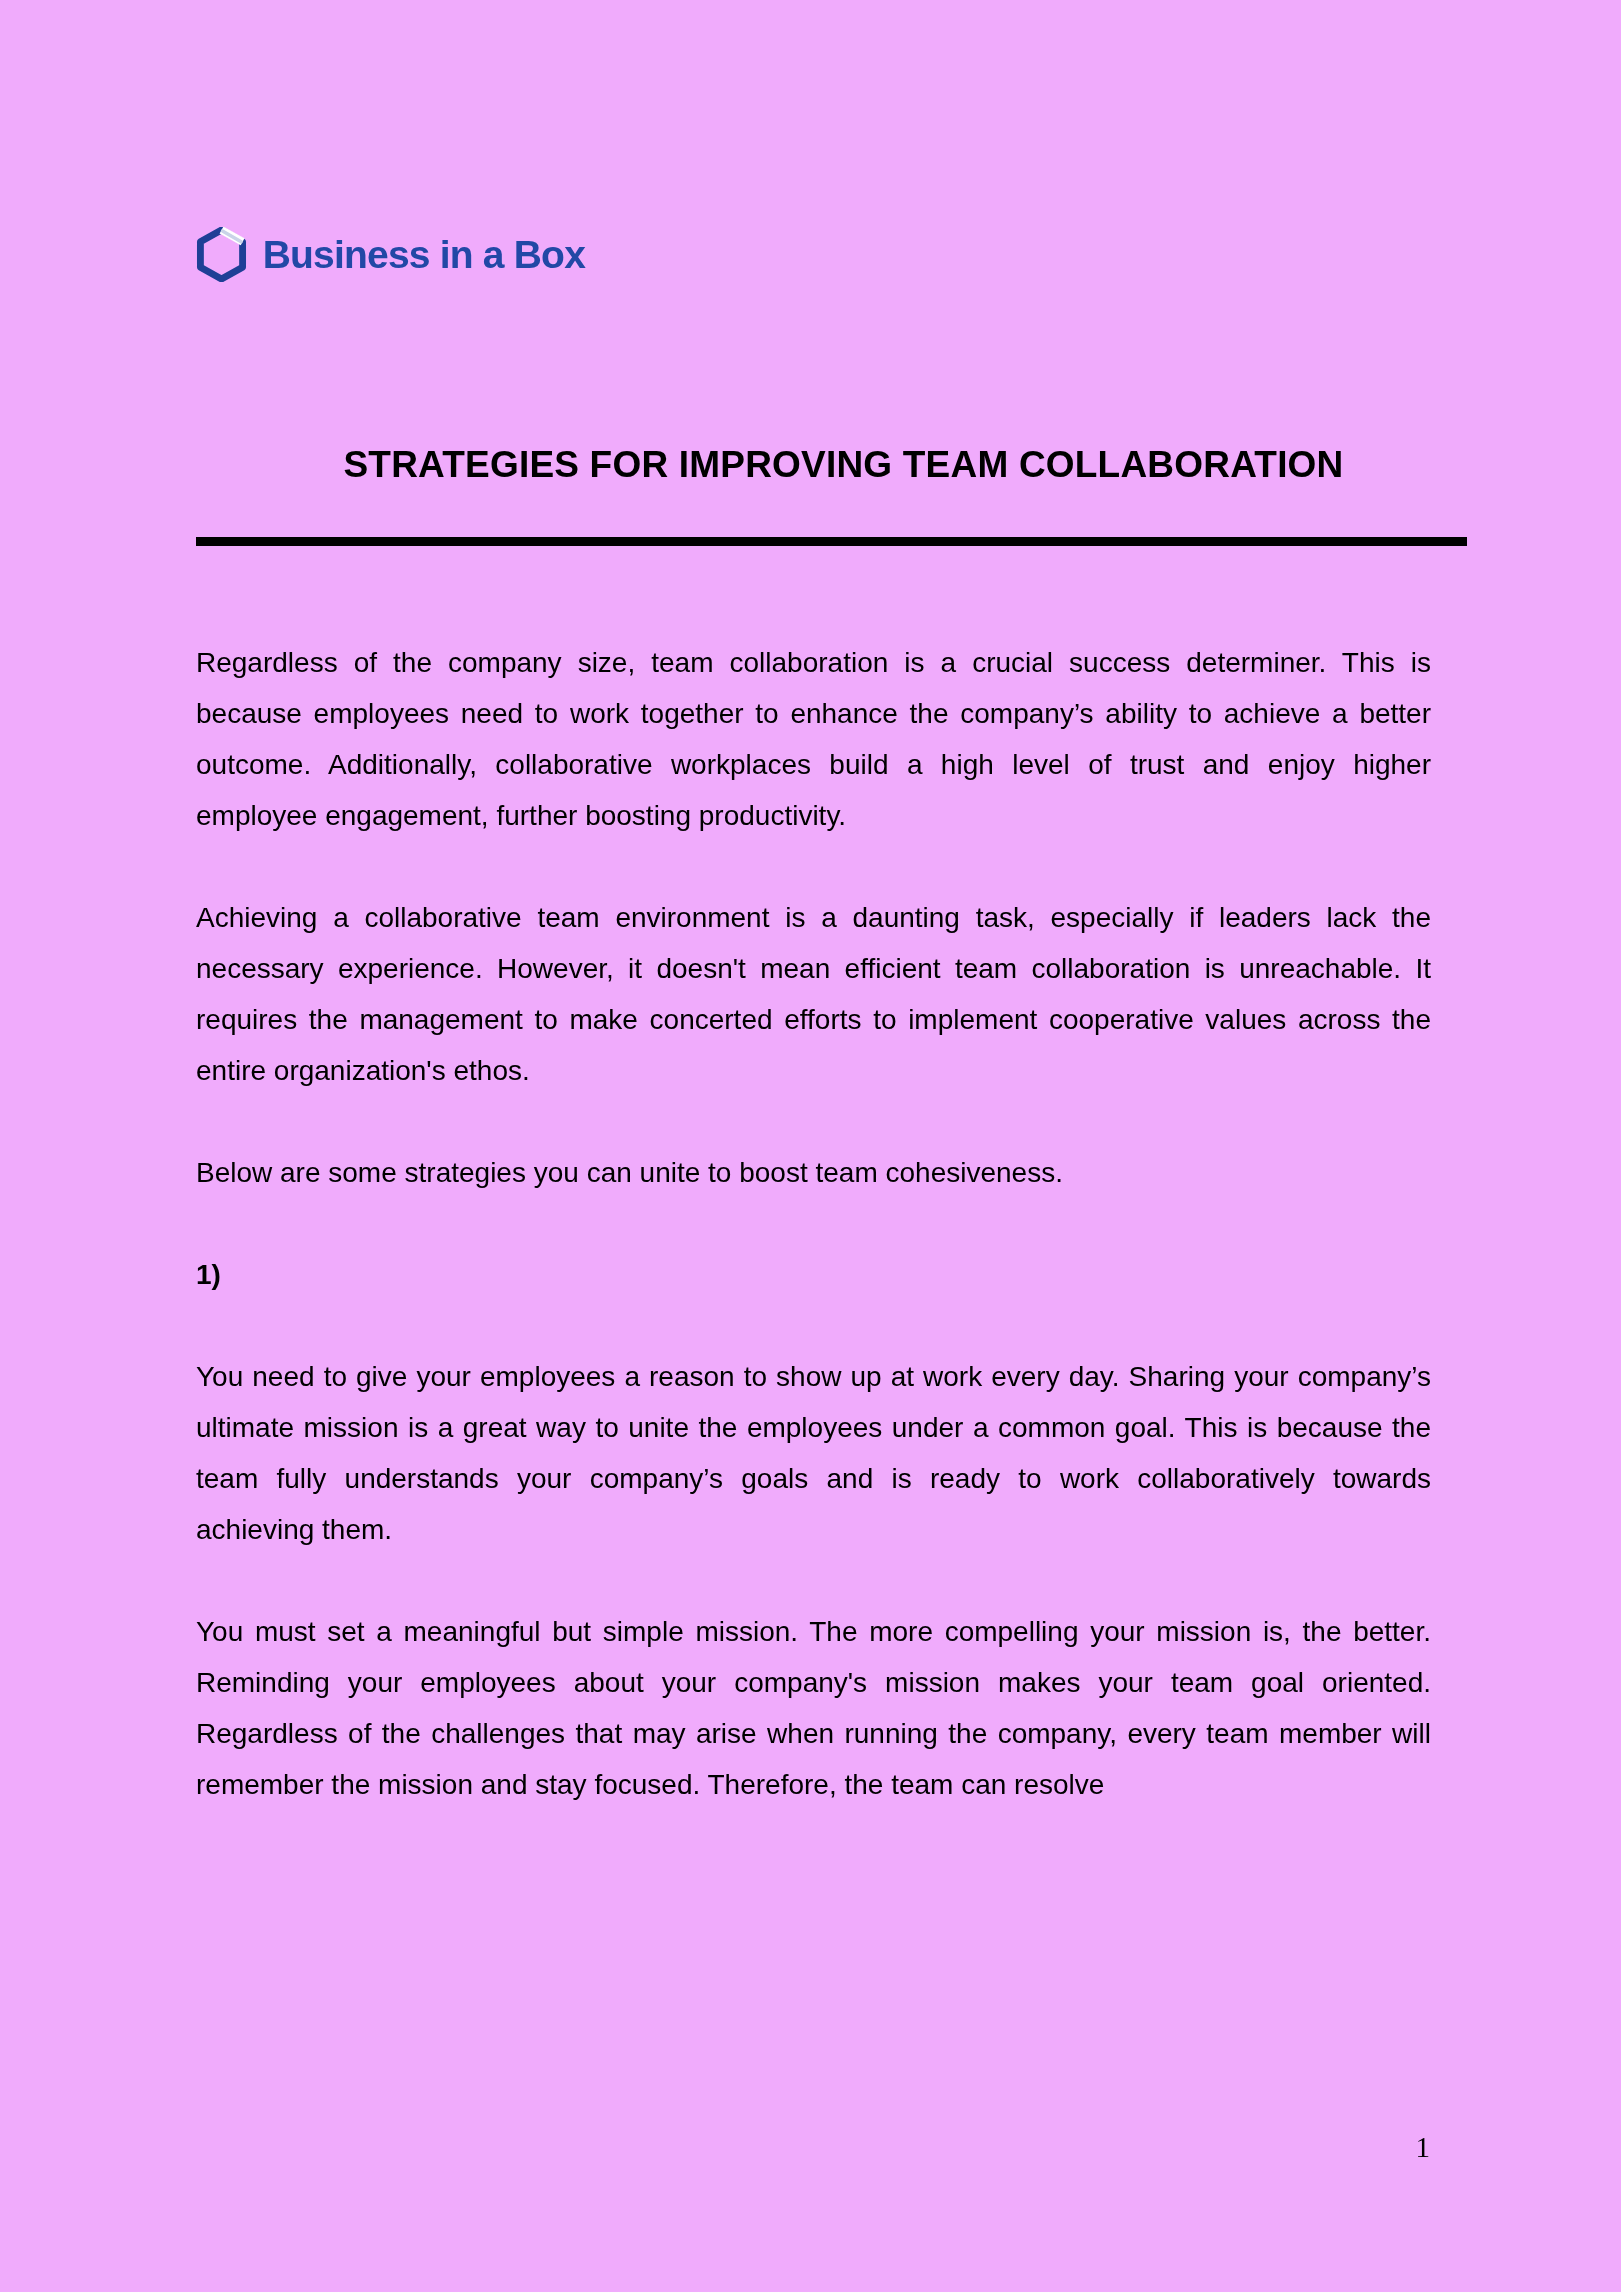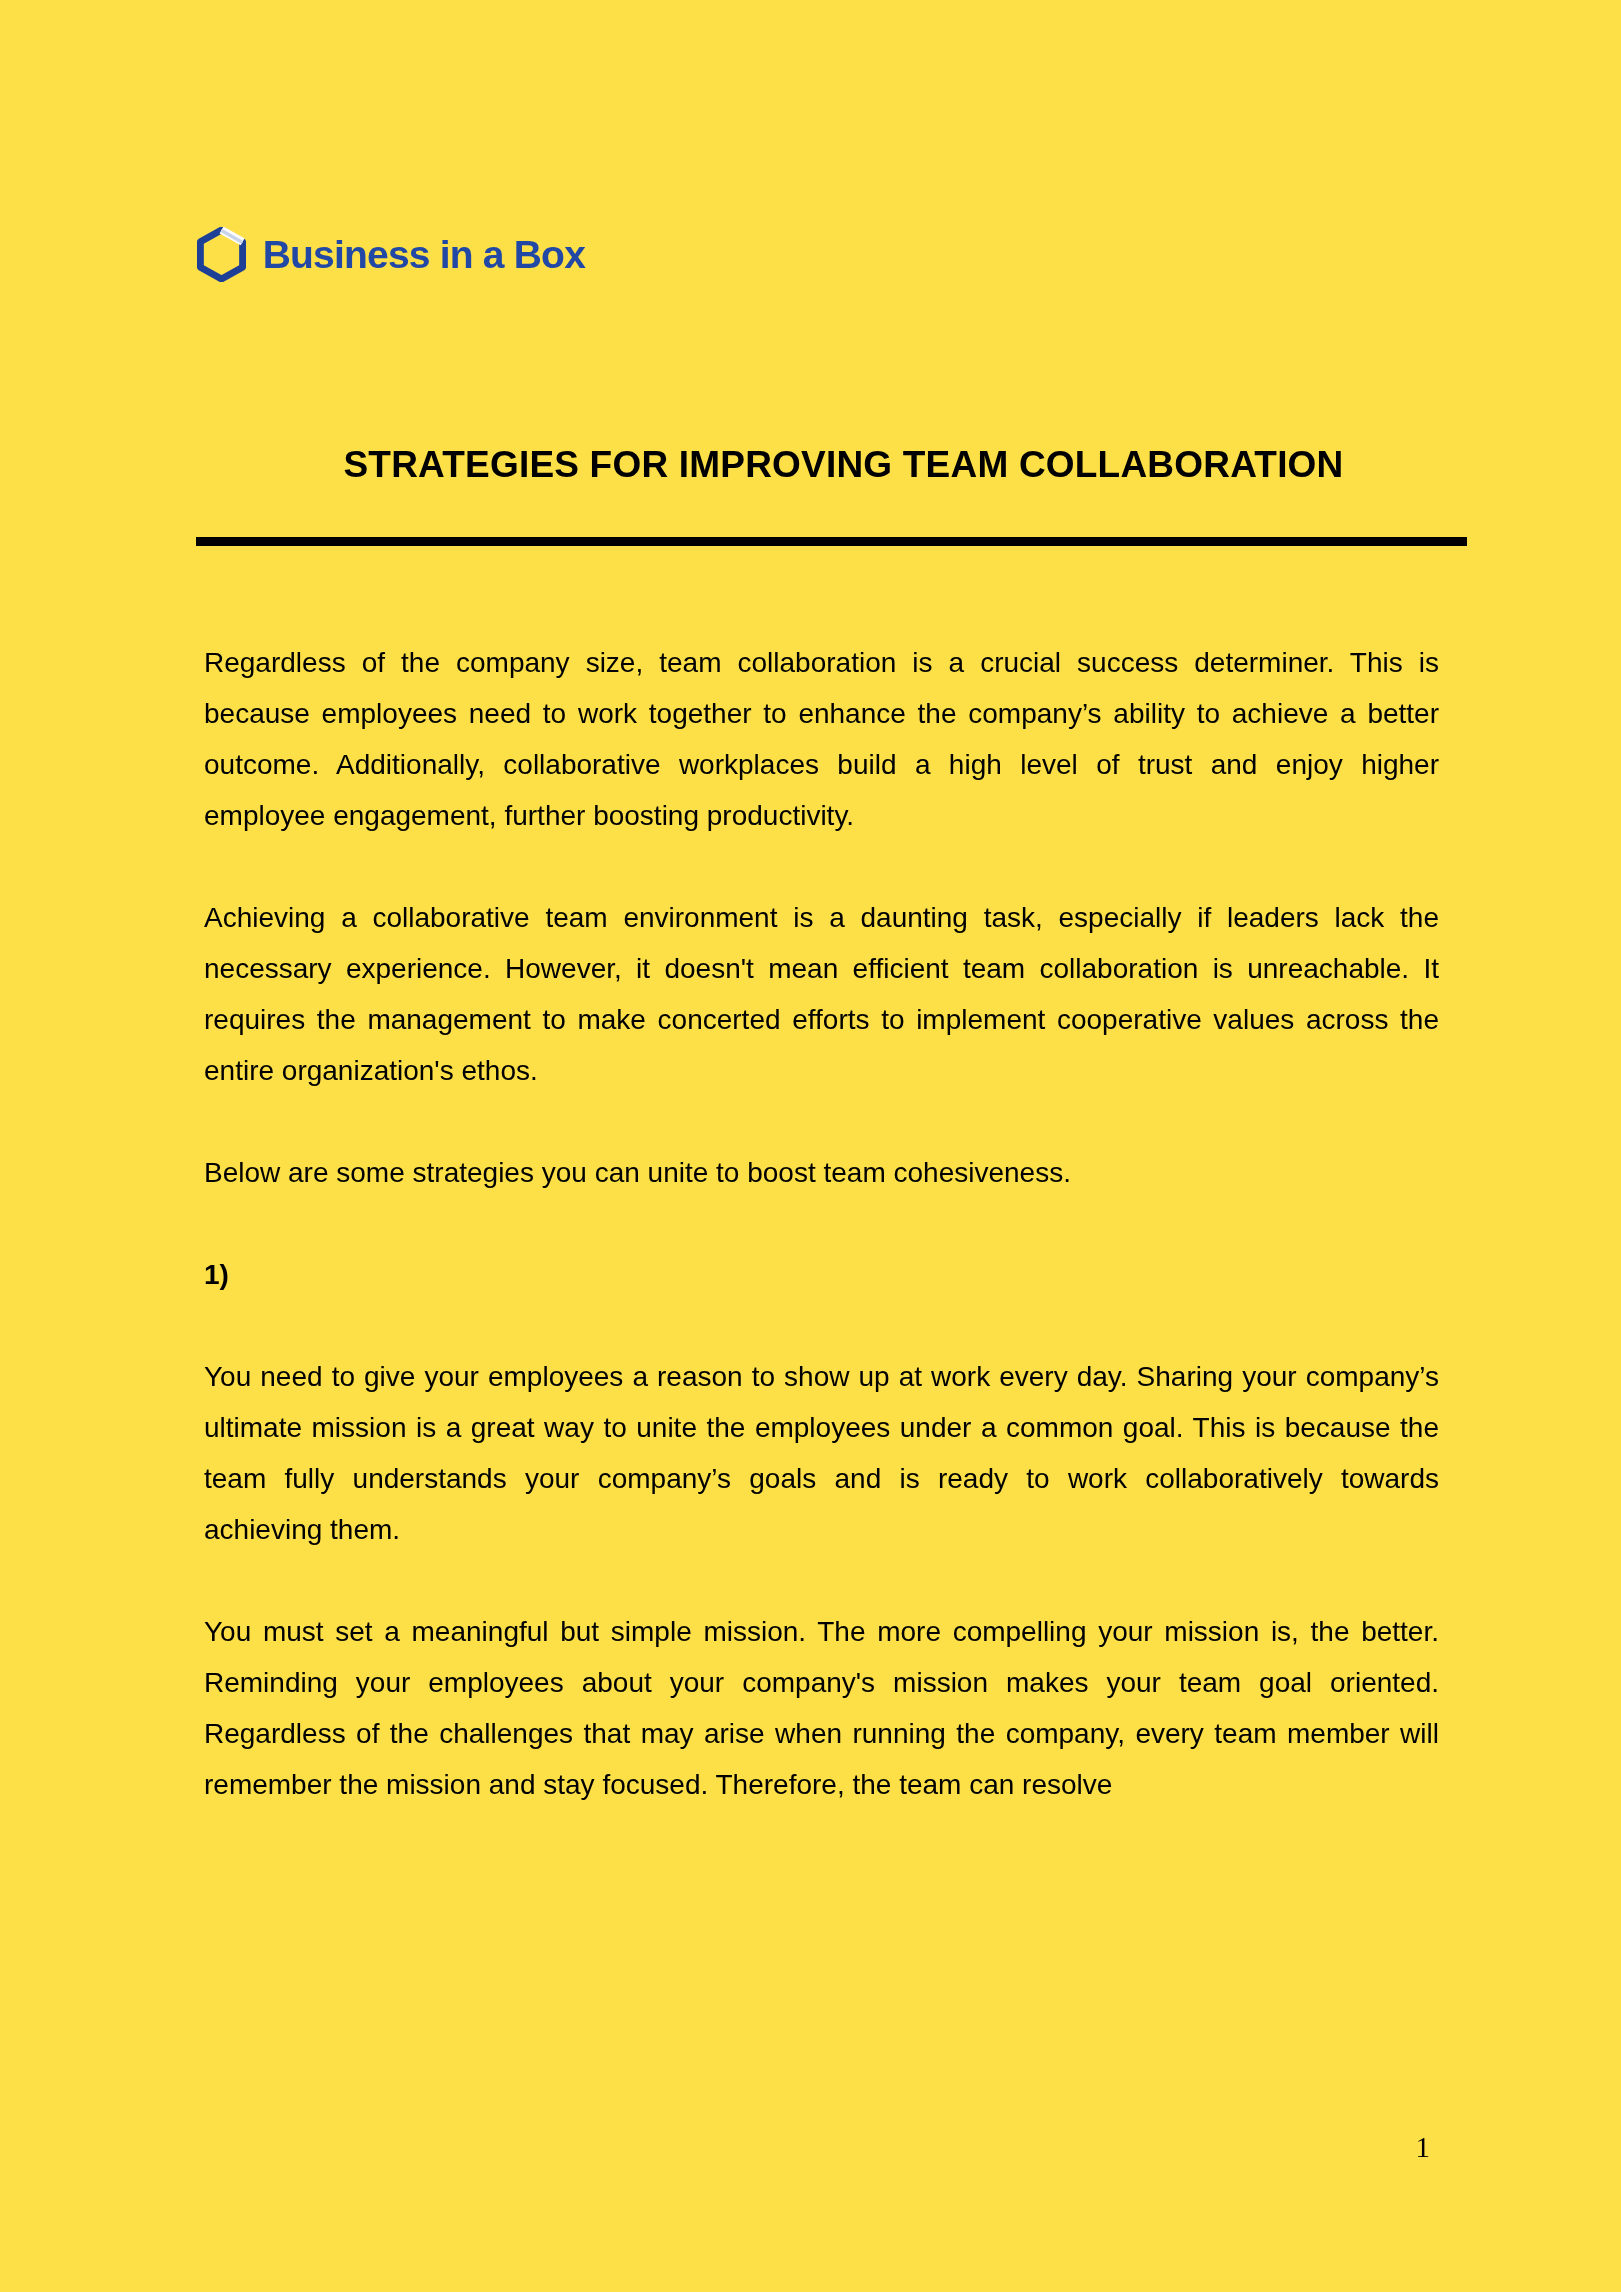--- a/index.html
+++ b/index.html
@@ -8,21 +8,21 @@
     background: #ffffff;
   }
   body {
     font-family: "Liberation Sans", sans-serif;
     color: #000000;
   }
   .page {
     position: relative;
     width: 1621px;
     height: 2293px;
-    background: #fde047;
+    background: #f0abfc;
     overflow: hidden;
     box-sizing: border-box;
   }
 
   
   .logo-block {
     position: absolute;
     left: 196px;
     top: 227px;
     display: flex;
@@ -66,21 +66,21 @@
     left: 196px;
     top: 537px;
     width: 1271px;
     height: 8.8px;
     background: #000000;
   }
 
   
   .body-area {
     position: absolute;
-    left: 204px;
+    left: 196px;
     top: 637px;
     width: 1235px;
   }
   p.para {
     margin: 0 0 51px 0;
     font-family: "Liberation Sans", sans-serif;
     font-size: 28px;
     line-height: 51px;
     text-align: justify;
     text-justify: inter-word;

